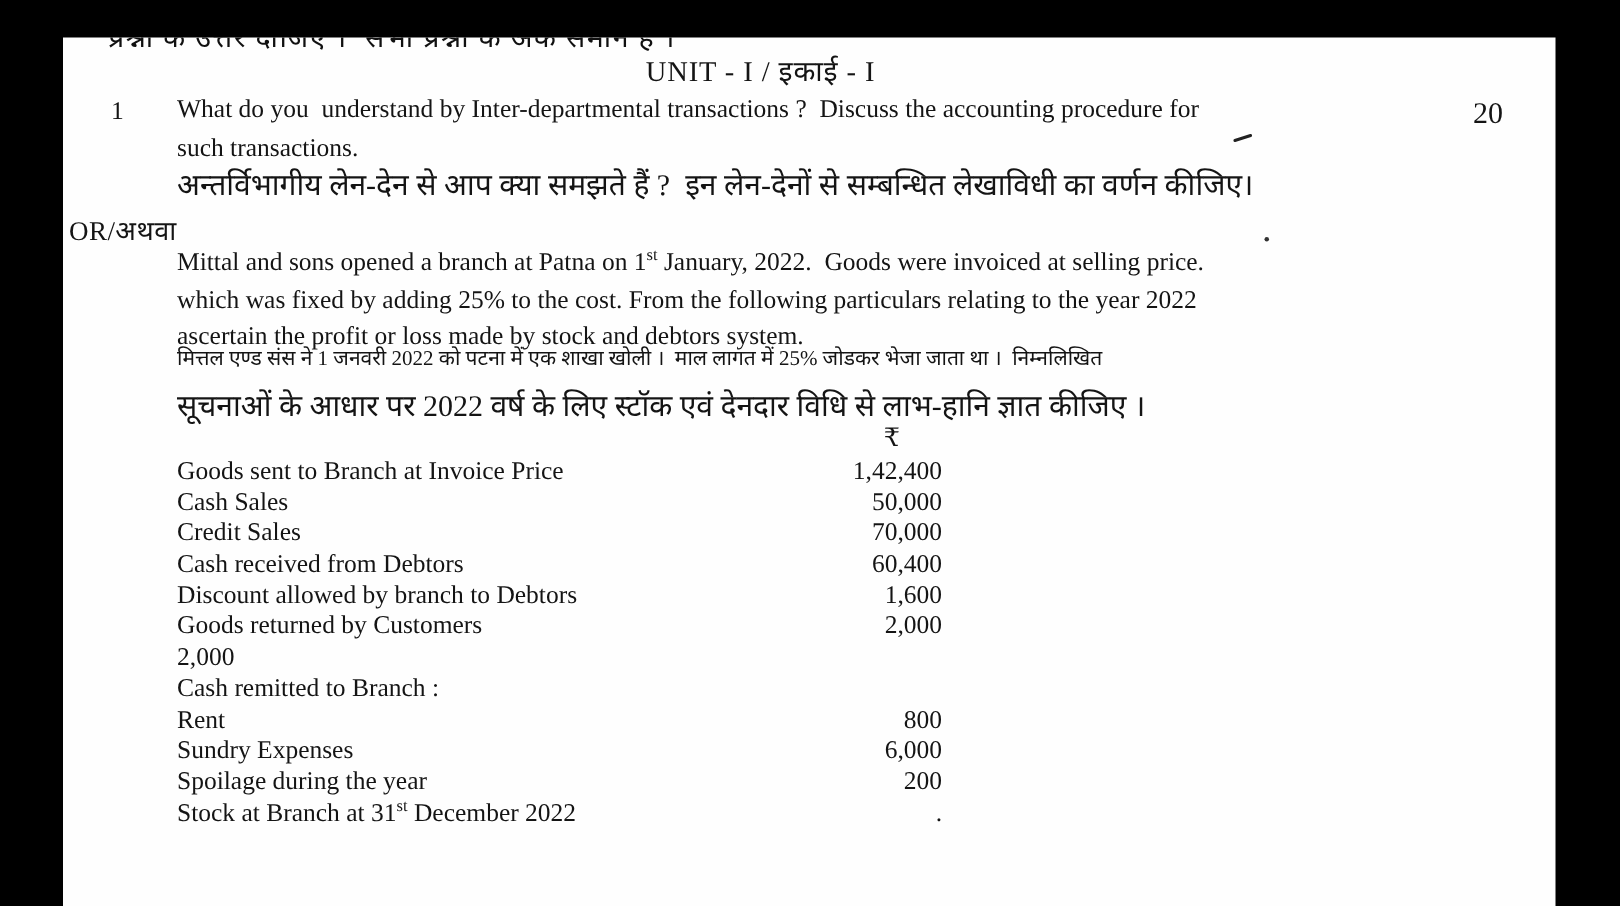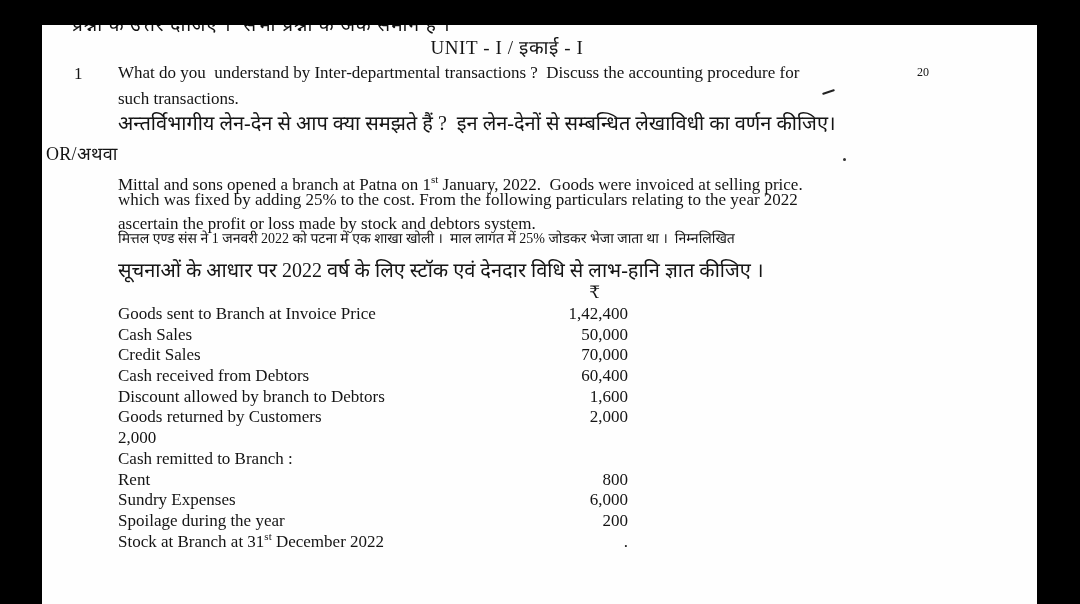--- a/index.html
+++ b/index.html
@@ -25,28 +25,28 @@
     position:absolute;left:30px;top:-14px;
     font-size:19px;letter-spacing:1px;
     color:#101010;
   }
   .unit-heading{
     position:absolute;left:0;top:9px;width:930px;
     text-align:center;font-size:19px;letter-spacing:.6px;
   }
   .q-number{position:absolute;left:32px;top:39px;font-size:17px;}
   .q-line1{position:absolute;left:76px;top:38px;font-size:17px;}
-  .q-marks{position:absolute;left:875px;top:40px;font-size:12px;}
+  .q-marks{position:absolute;left:940px;top:40px;font-size:20px;}
   .q-line2{position:absolute;left:76px;top:64px;font-size:17px;}
   .q-hindi{position:absolute;left:76px;top:84px;font-size:20px;}
   .or-divider{
     position:absolute;left:4px;top:116px;width:930px;
     font-size:18px;letter-spacing:.3px;
   }
-  .p-en-1{position:absolute;left:76px;top:140px;font-size:17px;margin-top:10px;}
+  .p-en-1{position:absolute;left:76px;top:140px;font-size:17px;}
   .p-en-2{position:absolute;left:76px;top:165px;font-size:17px;}
   .p-en-3{position:absolute;left:76px;top:189px;font-size:17px;}
   .p-hi-1{position:absolute;left:76px;top:203px;font-size:14px;}
   .p-hi-2{position:absolute;left:76px;top:231px;font-size:20px;}
   .rupee-header{
     position:absolute;left:0;top:257px;width:558px;
     text-align:right;font-size:17px;
   }
   .stmt-table{
     position:absolute;left:76px;top:279px;width:510px;

